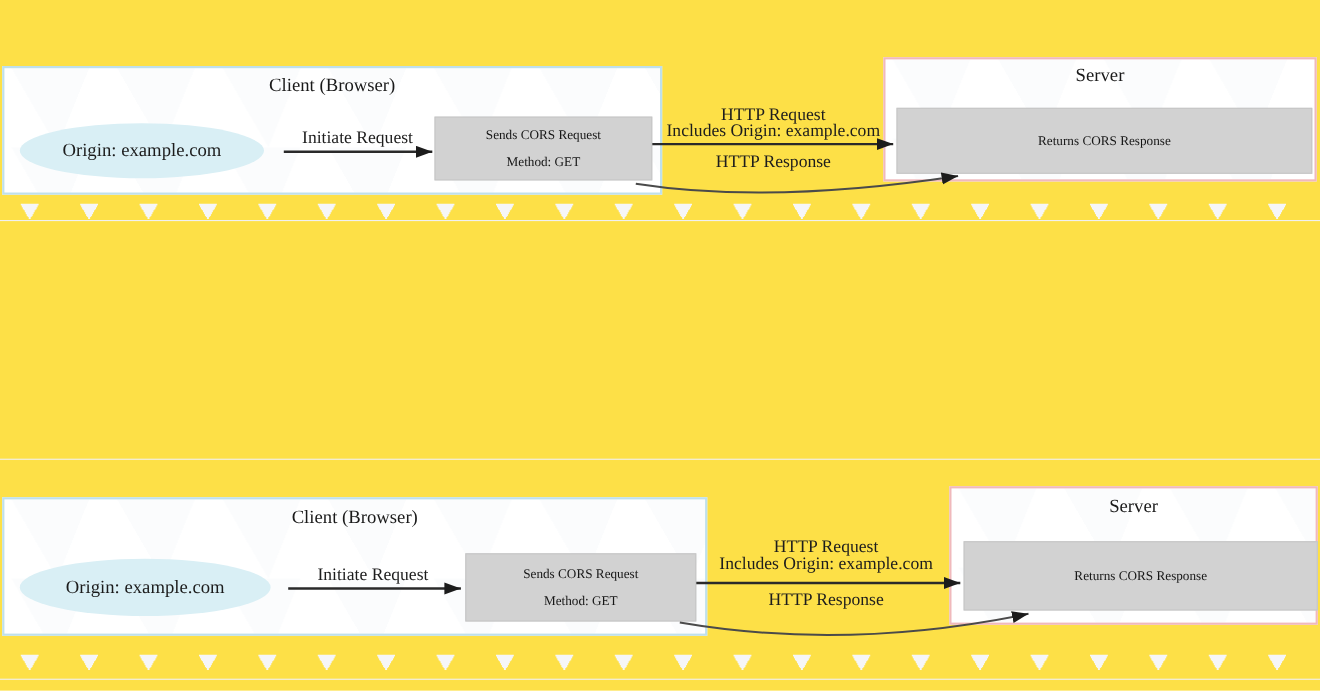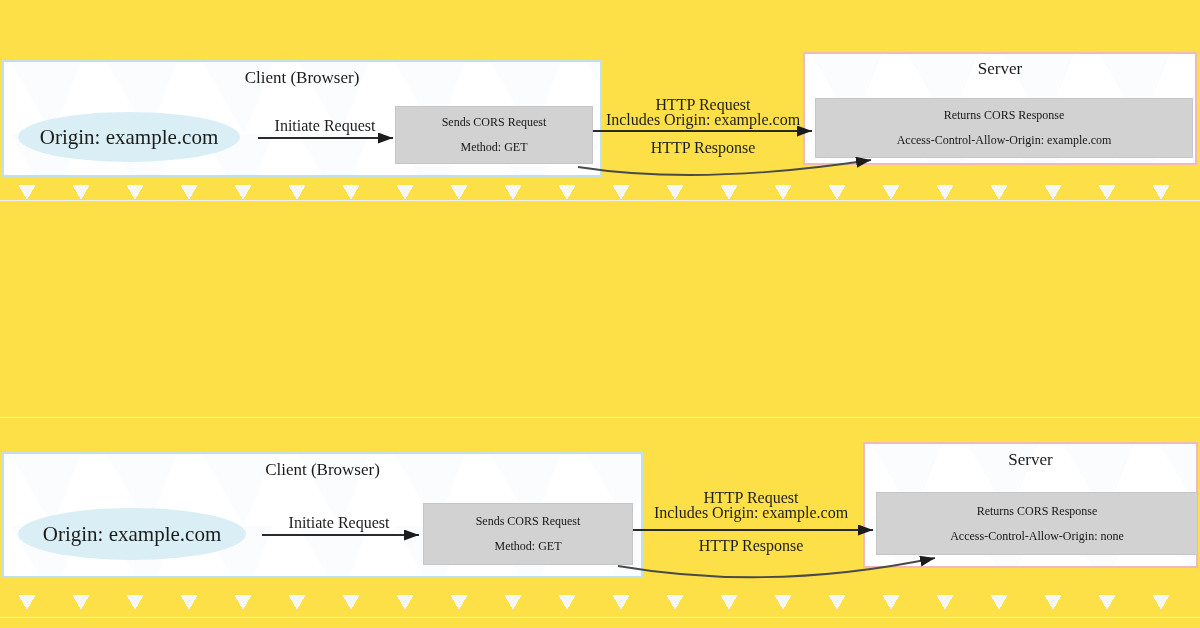--- a/index.html
+++ b/index.html
@@ -17,21 +17,21 @@
   .frame { position:absolute; background:#fff; }
   .frame.watermarked {
     background-image: conic-gradient(from 330deg at 50% 100%, #fbfcfd 0 52deg, transparent 0);
     background-size: 96px 72px;
   }
   .client-box { border:2px solid #bfe0ec; }
   .server-box { border:2px solid #f0b9bc; }
   .box-title { position:absolute; text-align:center; font-size:17px; color:#1a1a1a; }
   .origin-ellipse {
     position:absolute; background:#d9eff5; border-radius:50%;
-    display:flex; align-items:center; justify-content:center; font-size:21px; color:#1c1c1c;
+    display:flex; align-items:center; justify-content:center; font-size:17px; color:#1c1c1c;
   }
   .gray-box {
     position:absolute; background:#d2d2d2; border:1px solid #c6c6c6;
     display:flex; flex-direction:column; align-items:center; justify-content:center;
     text-align:center; font-size:12px; color:#161616; line-height:25px;
   }
   .arrow-label { position:absolute; text-align:center; font-size:16px; color:#1d1d1d; line-height:15px; z-index:5; }
   svg.arrows { position:absolute; left:0; top:0; z-index:4; pointer-events:none; }
   
   .d1 .client-box  { left:2px;   top:60px;  width:600px; height:117px; }
@@ -80,21 +80,20 @@
     <div class="gray-box action-box">
       <span>Sends CORS Request</span>
       <span>Method: GET</span>
     </div>
 
     <div class="frame server-box watermarked"></div>
     <div class="box-title server-title">Server</div>
 
     <div class="gray-box response-box">
       <span>Returns CORS Response</span>
-      <span>Access-Control-Allow-Origin: example.com</span>
     </div>
 
     <div class="arrow-label req-label">
       <div>HTTP Request</div>
       <div>Includes Origin: example.com</div>
     </div>
     <div class="arrow-label resp-label">
       <div>HTTP Response</div>
     </div>
   </div>
@@ -112,21 +111,20 @@
     <div class="gray-box action-box">
       <span>Sends CORS Request</span>
       <span>Method: GET</span>
     </div>
 
     <div class="frame server-box watermarked"></div>
     <div class="box-title server-title">Server</div>
 
     <div class="gray-box response-box">
       <span>Returns CORS Response</span>
-      <span>Access-Control-Allow-Origin: none</span>
     </div>
 
     <div class="arrow-label req-label">
       <div>HTTP Request</div>
       <div>Includes Origin: example.com</div>
     </div>
     <div class="arrow-label resp-label">
       <div>HTTP Response</div>
     </div>
   </div>

